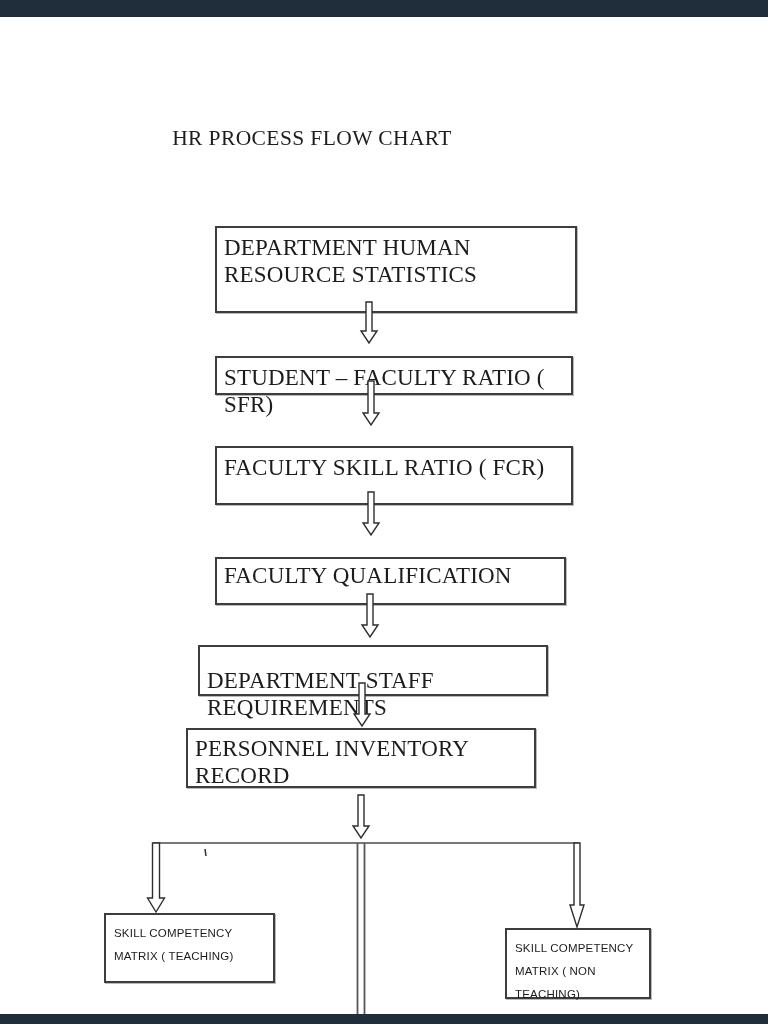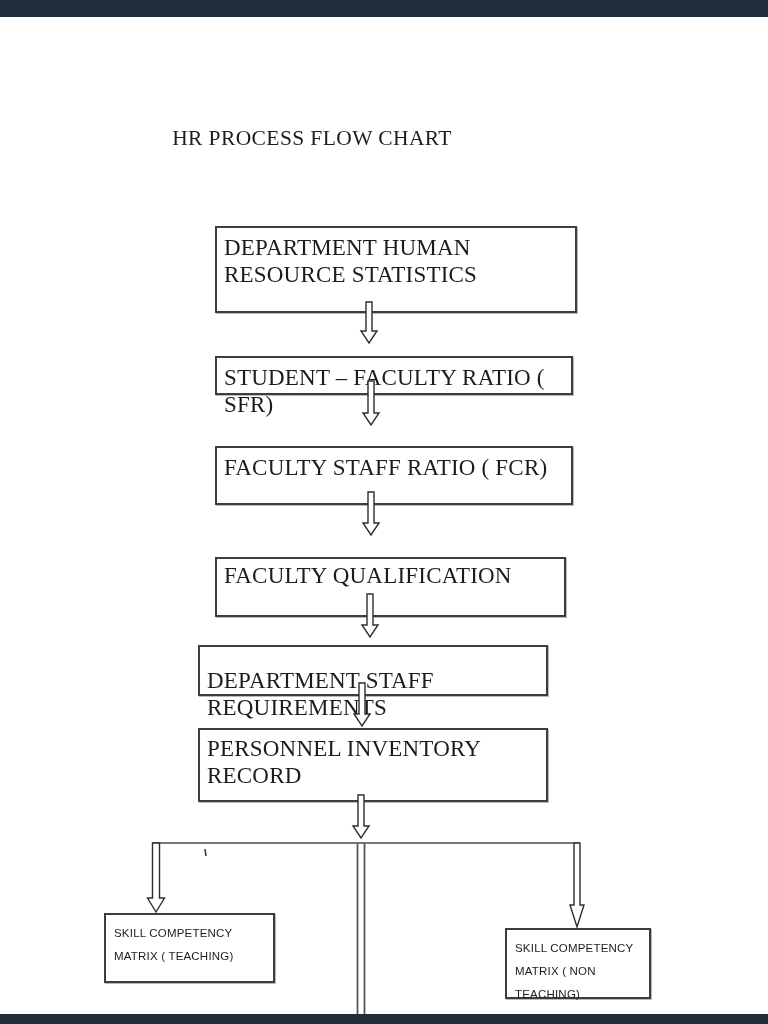--- a/index.html
+++ b/index.html
@@ -29,23 +29,23 @@
   }
   .flow-node.sans{
     font-family:"Liberation Sans", sans-serif;
     font-size:11.5px;line-height:23px;letter-spacing:.2px;
     padding:7px 8px 0 8px;
     margin-left:8px;
   }
   #node-1{left:215px;top:226px;width:362px;height:87px;}
   #node-2{left:215px;top:356px;width:358px;height:39px;}
   #node-3{left:215px;top:446px;width:358px;height:59px;}
-  #node-4{left:215px;top:557px;width:351px;height:60px;padding-top:3px;}
+  #node-4{left:215px;top:557px;width:351px;height:48px;padding-top:3px;}
   #node-5{left:198px;top:645px;width:350px;height:51px;padding-top:20px;}
-  #node-6{left:198px;top:728px;width:350px;height:74px;padding-top:5px;}
+  #node-6{left:186px;top:728px;width:350px;height:60px;padding-top:5px;}
   #node-7{left:96px; top:913px;width:171px;height:70px;}
   #node-8{left:497px;top:928px;width:146px;height:71px;}
   #connector-layer{
     position:absolute;left:0;top:0;width:768px;height:1024px;z-index:3;
     pointer-events:none;
   }
 </style>
 </head>
 <body>
 
@@ -54,21 +54,21 @@
 
 <div class="page-title">HR PROCESS FLOW CHART</div>
 
 <div id="node-1" class="flow-node serif">
   <span>DEPARTMENT HUMAN RESOURCE STATISTICS</span>
 </div>
 <div id="node-2" class="flow-node serif">
   <span>STUDENT – FACULTY RATIO ( SFR)</span>
 </div>
 <div id="node-3" class="flow-node serif">
-  <span>FACULTY STAFF RATIO ( FCR)</span>
+  <span>FACULTY SKILL RATIO ( FCR)</span>
 </div>
 <div id="node-4" class="flow-node serif">
   <span>FACULTY QUALIFICATION</span>
 </div>
 <div id="node-5" class="flow-node serif">
   <span>DEPARTMENT STAFF REQUIREMENTS</span>
 </div>
 <div id="node-6" class="flow-node serif">
   <span>PERSONNEL INVENTORY RECORD</span>
 </div>

